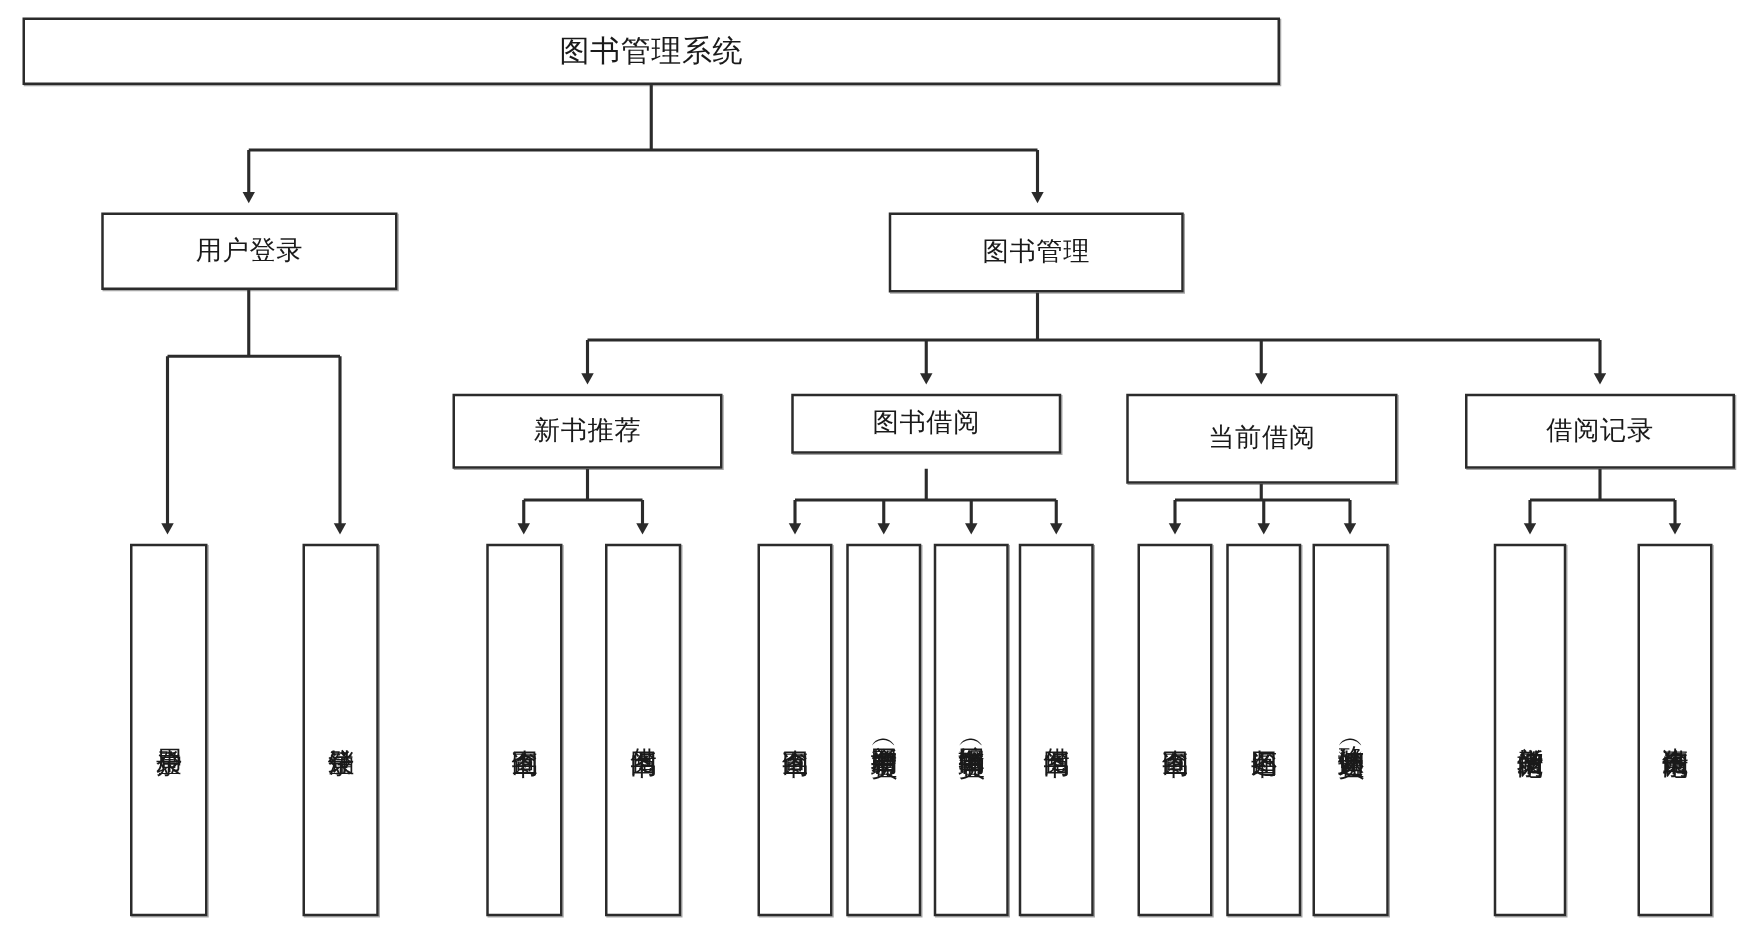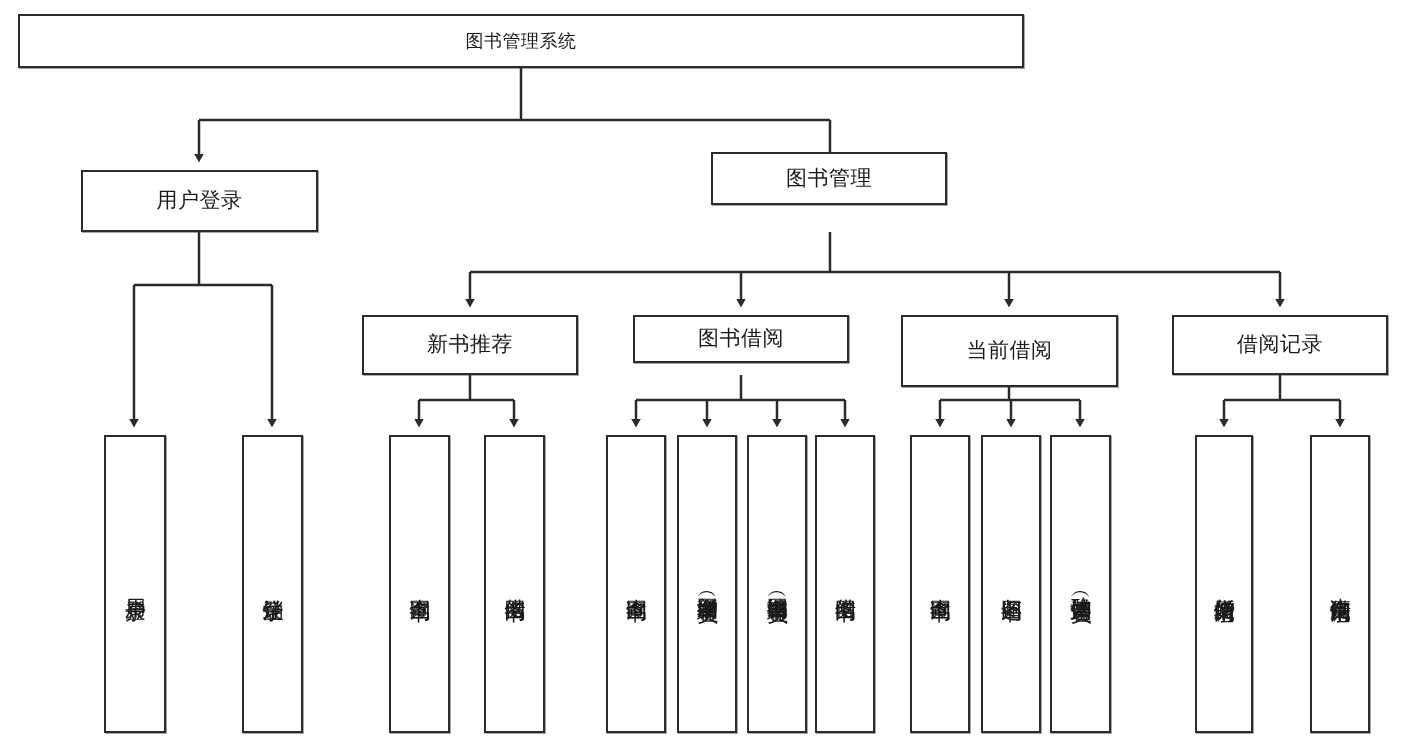--- a/index.html
+++ b/index.html
@@ -35,21 +35,21 @@
     justify-content: center;
     color: #1a1a1a;
     box-shadow: 1px 1px 0 rgba(60,60,60,0.45);
   }
   .node.h {
     font-size: 21px;
     line-height: 1.2;
     letter-spacing: 0.5px;
   }
   .node.root {
-    font-size: 18px;
+    font-size: 24px;
   }
   .node.v {
     writing-mode: vertical-rl;
     text-orientation: upright;
     font-size: 21px;
     line-height: 1.18;
     letter-spacing: 1px;
     padding: 4px 0;
     text-align: center;
   }
@@ -126,21 +126,21 @@
     </g>
   </svg>
 
   <div class="node h root" style="left:18px; top:14px; width:1006px; height:54px;">
     <span>图书管理系统</span>
   </div>
 
   <div class="node h" style="left:81px; top:170px; width:237px; height:62px;">
     <span>用户登录</span>
   </div>
-  <div class="node h" style="left:711px; top:152px; width:236px; height:53px;">
+  <div class="node h" style="left:711px; top:170px; width:236px; height:64px;">
     <span>图书管理</span>
   </div>
 
   <div class="node h" style="left:362px; top:315px; width:216px; height:60px;">
     <span>新书推荐</span>
   </div>
   <div class="node h" style="left:633px; top:315px; width:216px; height:48px;">
     <span>图书借阅</span>
   </div>
   <div class="node h" style="left:901px; top:315px; width:217px; height:72px;">

